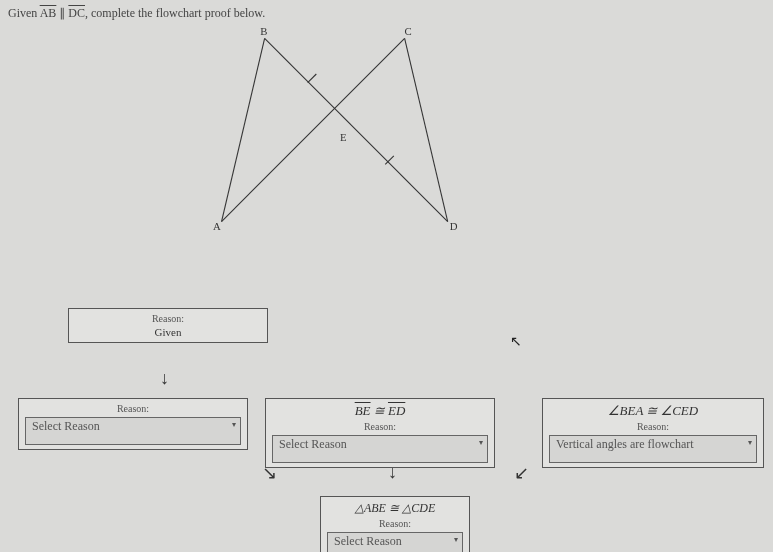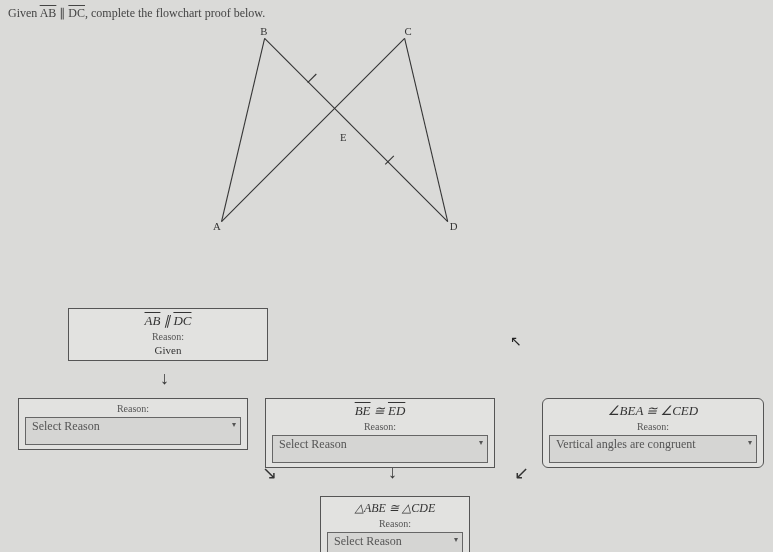--- a/index.html
+++ b/index.html
@@ -72,21 +72,21 @@
     .box1 {
       top: 308px; left: 68px; width: 200px;
     }
     .box2 {
       top: 398px; left: 18px; width: 230px;
     }
     .box3 {
       top: 398px; left: 265px; width: 230px;
     }
     .box4 {
-      top: 398px; left: 542px; width: 222px; border-radius: 6px;
+      top: 398px; left: 542px; width: 222px;
     }
     .box5 {
       top: 496px; left: 320px; width: 150px;
     }
     .box5 .statement { font-size: 12px; }
     .arrow {
       position: absolute;
       font-size: 18px;
       color: #333;
     }
@@ -118,23 +118,20 @@
   <g font-size="10" fill="#333" font-family="serif">
     <text x="56" y="12">B</text>
     <text x="190" y="12">C</text>
     <text x="12" y="193">A</text>
     <text x="232" y="193">D</text>
     <text x="130" y="110">E</text>
   </g>
 </svg>
 
 <div class="proof-box box1">
-  <div class="statement">
-    <span class="overline">AB</span><span> ∥ </span><span class="overline">DC</span>
-  </div>
   <div class="reason-label">Reason:</div>
   <div class="reason-value">Given</div>
 </div>
 
 <div class="arrow" style="top:368px; left:160px;">↓</div>
 
 <div class="proof-box box2">
   <div class="reason-label">Reason:</div>
   <div class="select-reason">Select Reason</div>
 </div>
@@ -143,21 +140,21 @@
   <div class="statement">
     <span class="overline">BE</span><span> ≅ </span><span class="overline">ED</span>
   </div>
   <div class="reason-label">Reason:</div>
   <div class="select-reason">Select Reason</div>
 </div>
 
 <div class="proof-box box4">
   <div class="statement">∠BEA ≅ ∠CED</div>
   <div class="reason-label">Reason:</div>
-  <div class="select-reason">Vertical angles are congruent</div>
+  <div class="select-reason">Vertical angles are flowchart</div>
 </div>
 
 <div class="arrow" style="top:462px; left:262px;">↘</div>
 <div class="arrow" style="top:462px; left:388px;">↓</div>
 <div class="arrow" style="top:462px; left:514px;">↙</div>
 
 <div class="proof-box box5">
   <div class="statement">△ABE ≅ △CDE</div>
   <div class="reason-label">Reason:</div>
   <div class="select-reason">Select Reason</div>

